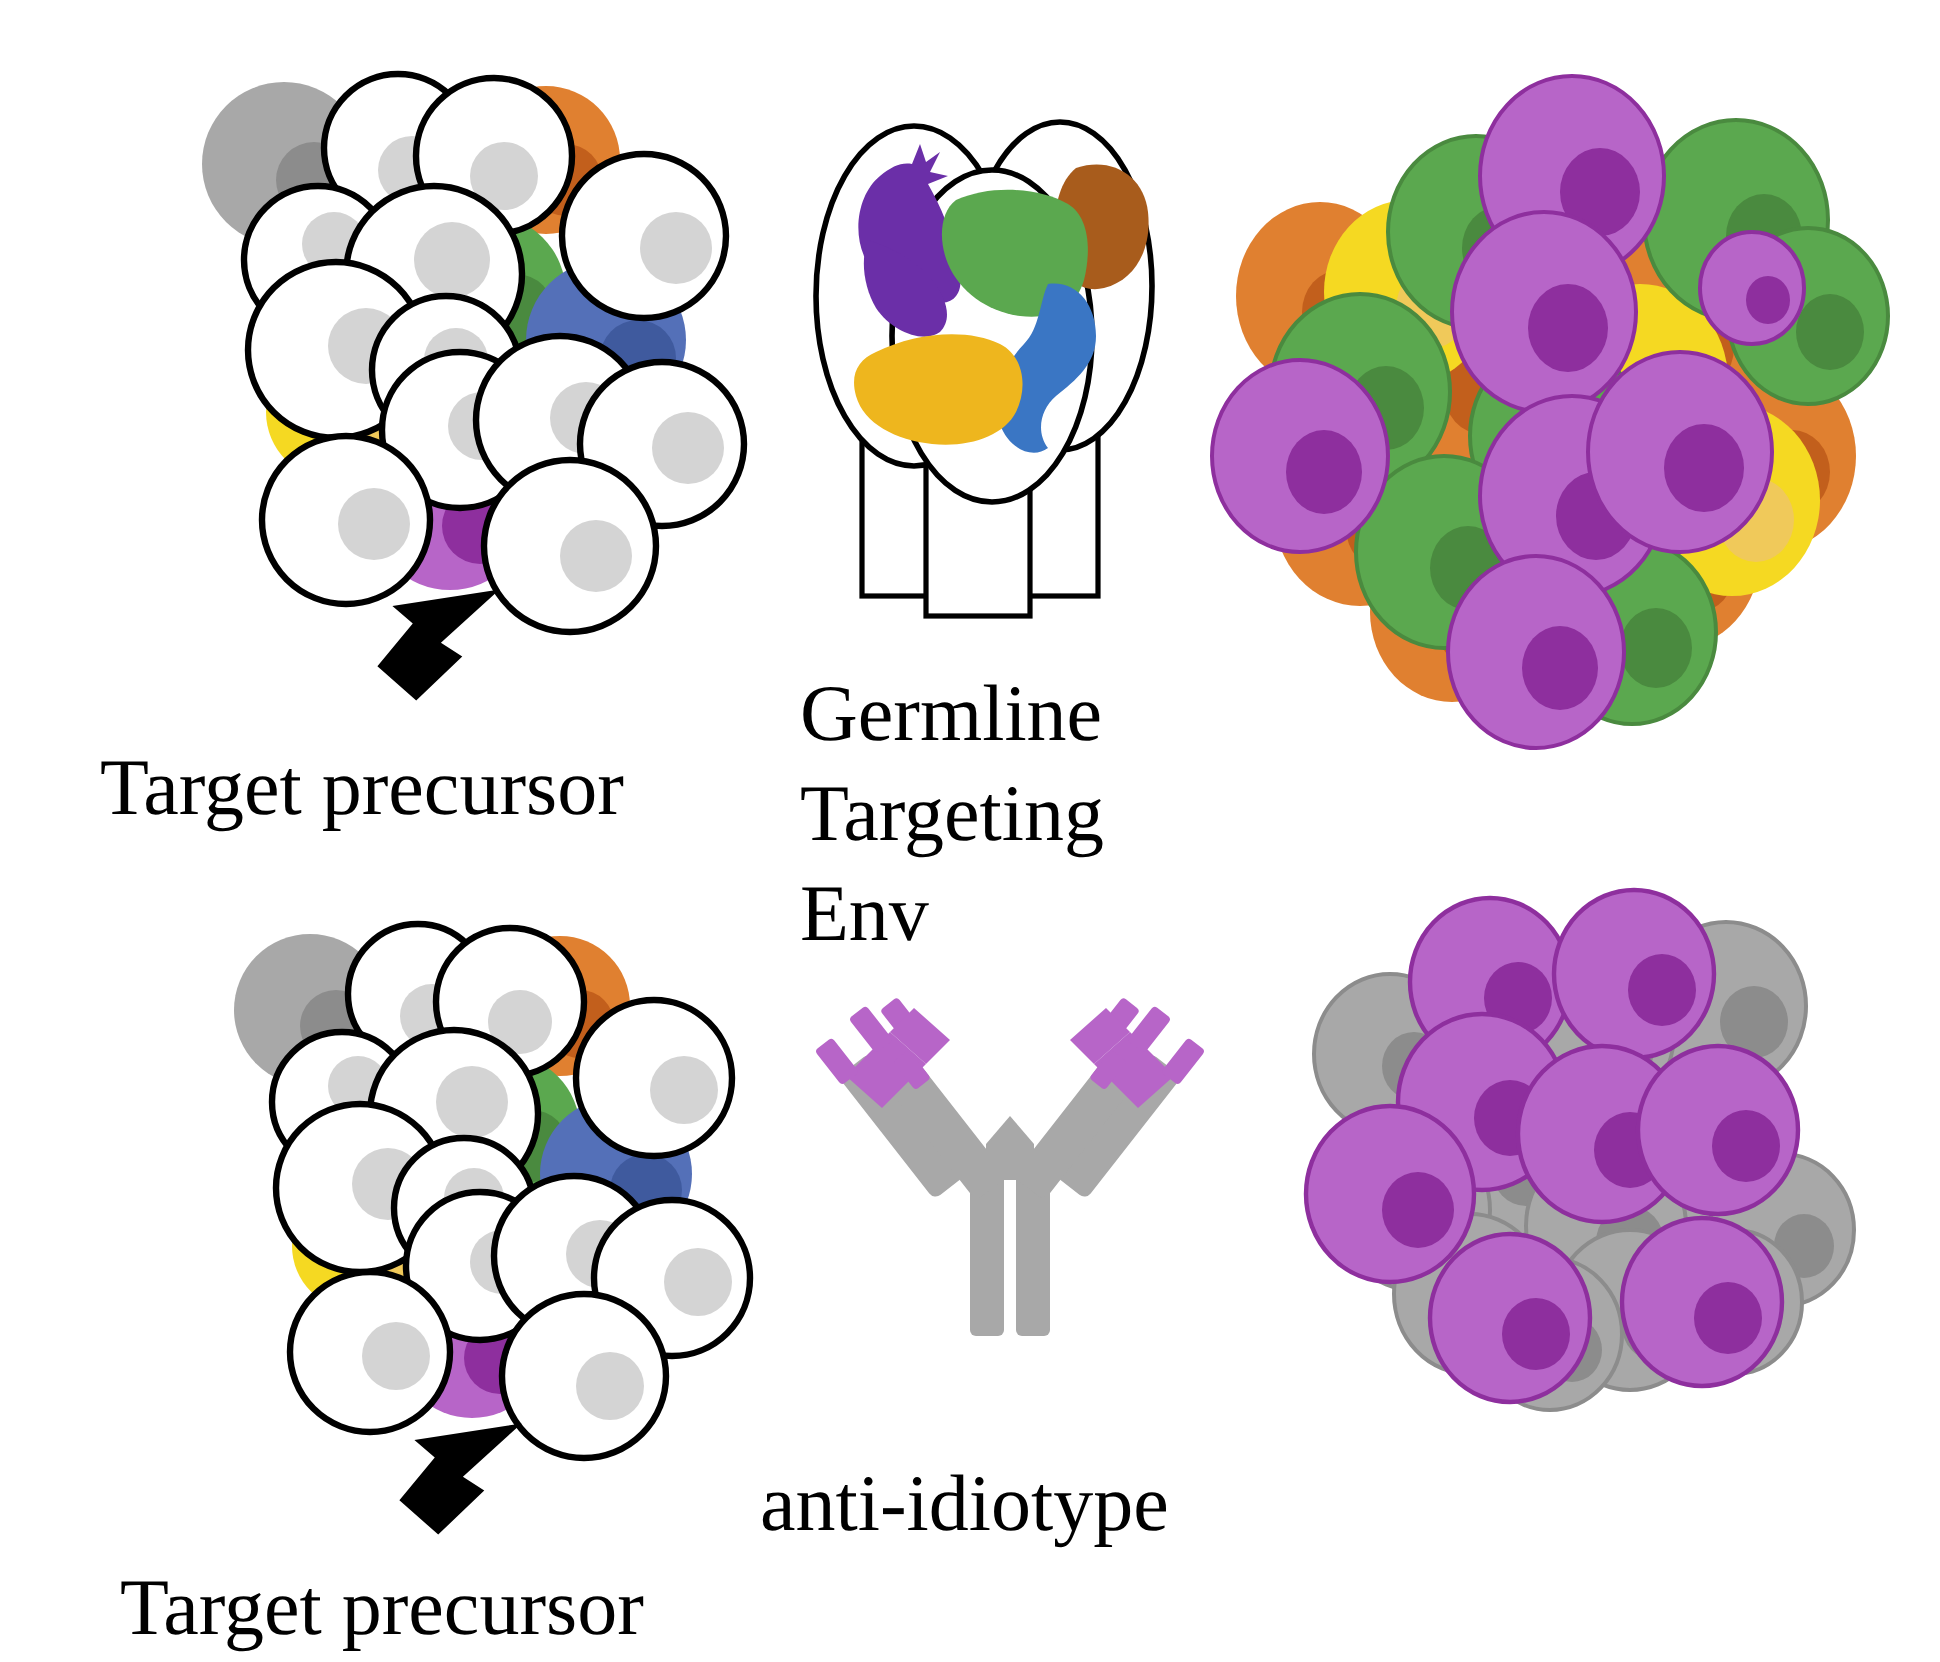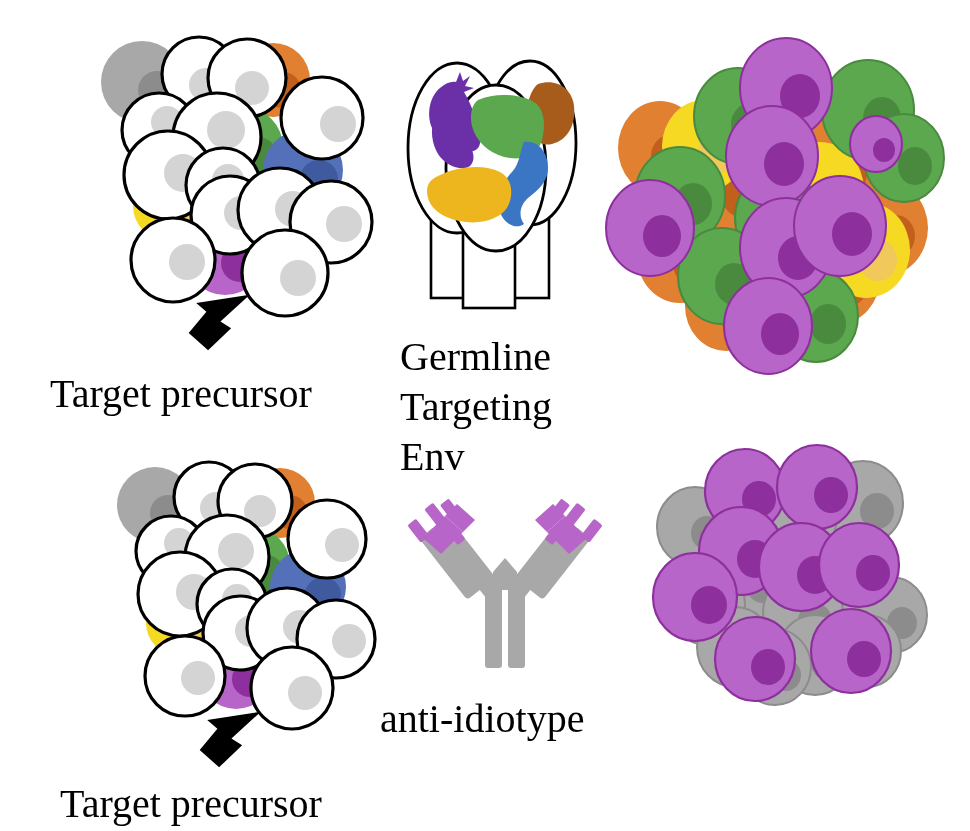--- a/index.html
+++ b/index.html
@@ -330,21 +330,21 @@
   <g>
     <path d="M182,40 L160,18 L142,34 L164,56 Z" fill="#b765c8"></path>
     <rect x="164" y="6" width="11" height="22" rx="2" fill="#b765c8" transform="rotate(38,170,17)"></rect>
     <rect x="181" y="22" width="11" height="22" rx="2" fill="#b765c8" transform="rotate(38,187,33)"></rect>
     <rect x="149" y="2" width="11" height="20" rx="2" fill="#b765c8" transform="rotate(38,155,12)"></rect>
     <path d="M160,18 L142,34 L130,22 L148,6 Z" fill="#b765c8"></path>
     <rect x="144" y="28" width="10" height="18" rx="2" fill="#b765c8" transform="rotate(38,149,37)"></rect>
   </g>
 </svg>
 </div>
-<div class="label" style="left:380px;top:695px;width:250px;">anti-idiotype</div>
+<div class="label" style="left:380px;top:728px;width:250px;">anti-idiotype</div>
 
 <div class="panel" style="left:655px;top:455px;">
 <svg width="270" height="250" viewBox="0 0 270 250">
 
   <g>
     <ellipse cx="40" cy="72" rx="38" ry="40" fill="#a8a8a8" stroke="#8c8c8c" stroke-width="2"></ellipse>
         <ellipse cx="52" cy="78" rx="16" ry="17" fill="#8c8c8c"></ellipse>
     <ellipse cx="208" cy="48" rx="40" ry="42" fill="#a8a8a8" stroke="#8c8c8c" stroke-width="2"></ellipse>
         <ellipse cx="222" cy="56" rx="17" ry="18" fill="#8c8c8c"></ellipse>
     <ellipse cx="144" cy="62" rx="38" ry="40" fill="#a8a8a8" stroke="#8c8c8c" stroke-width="2"></ellipse>

